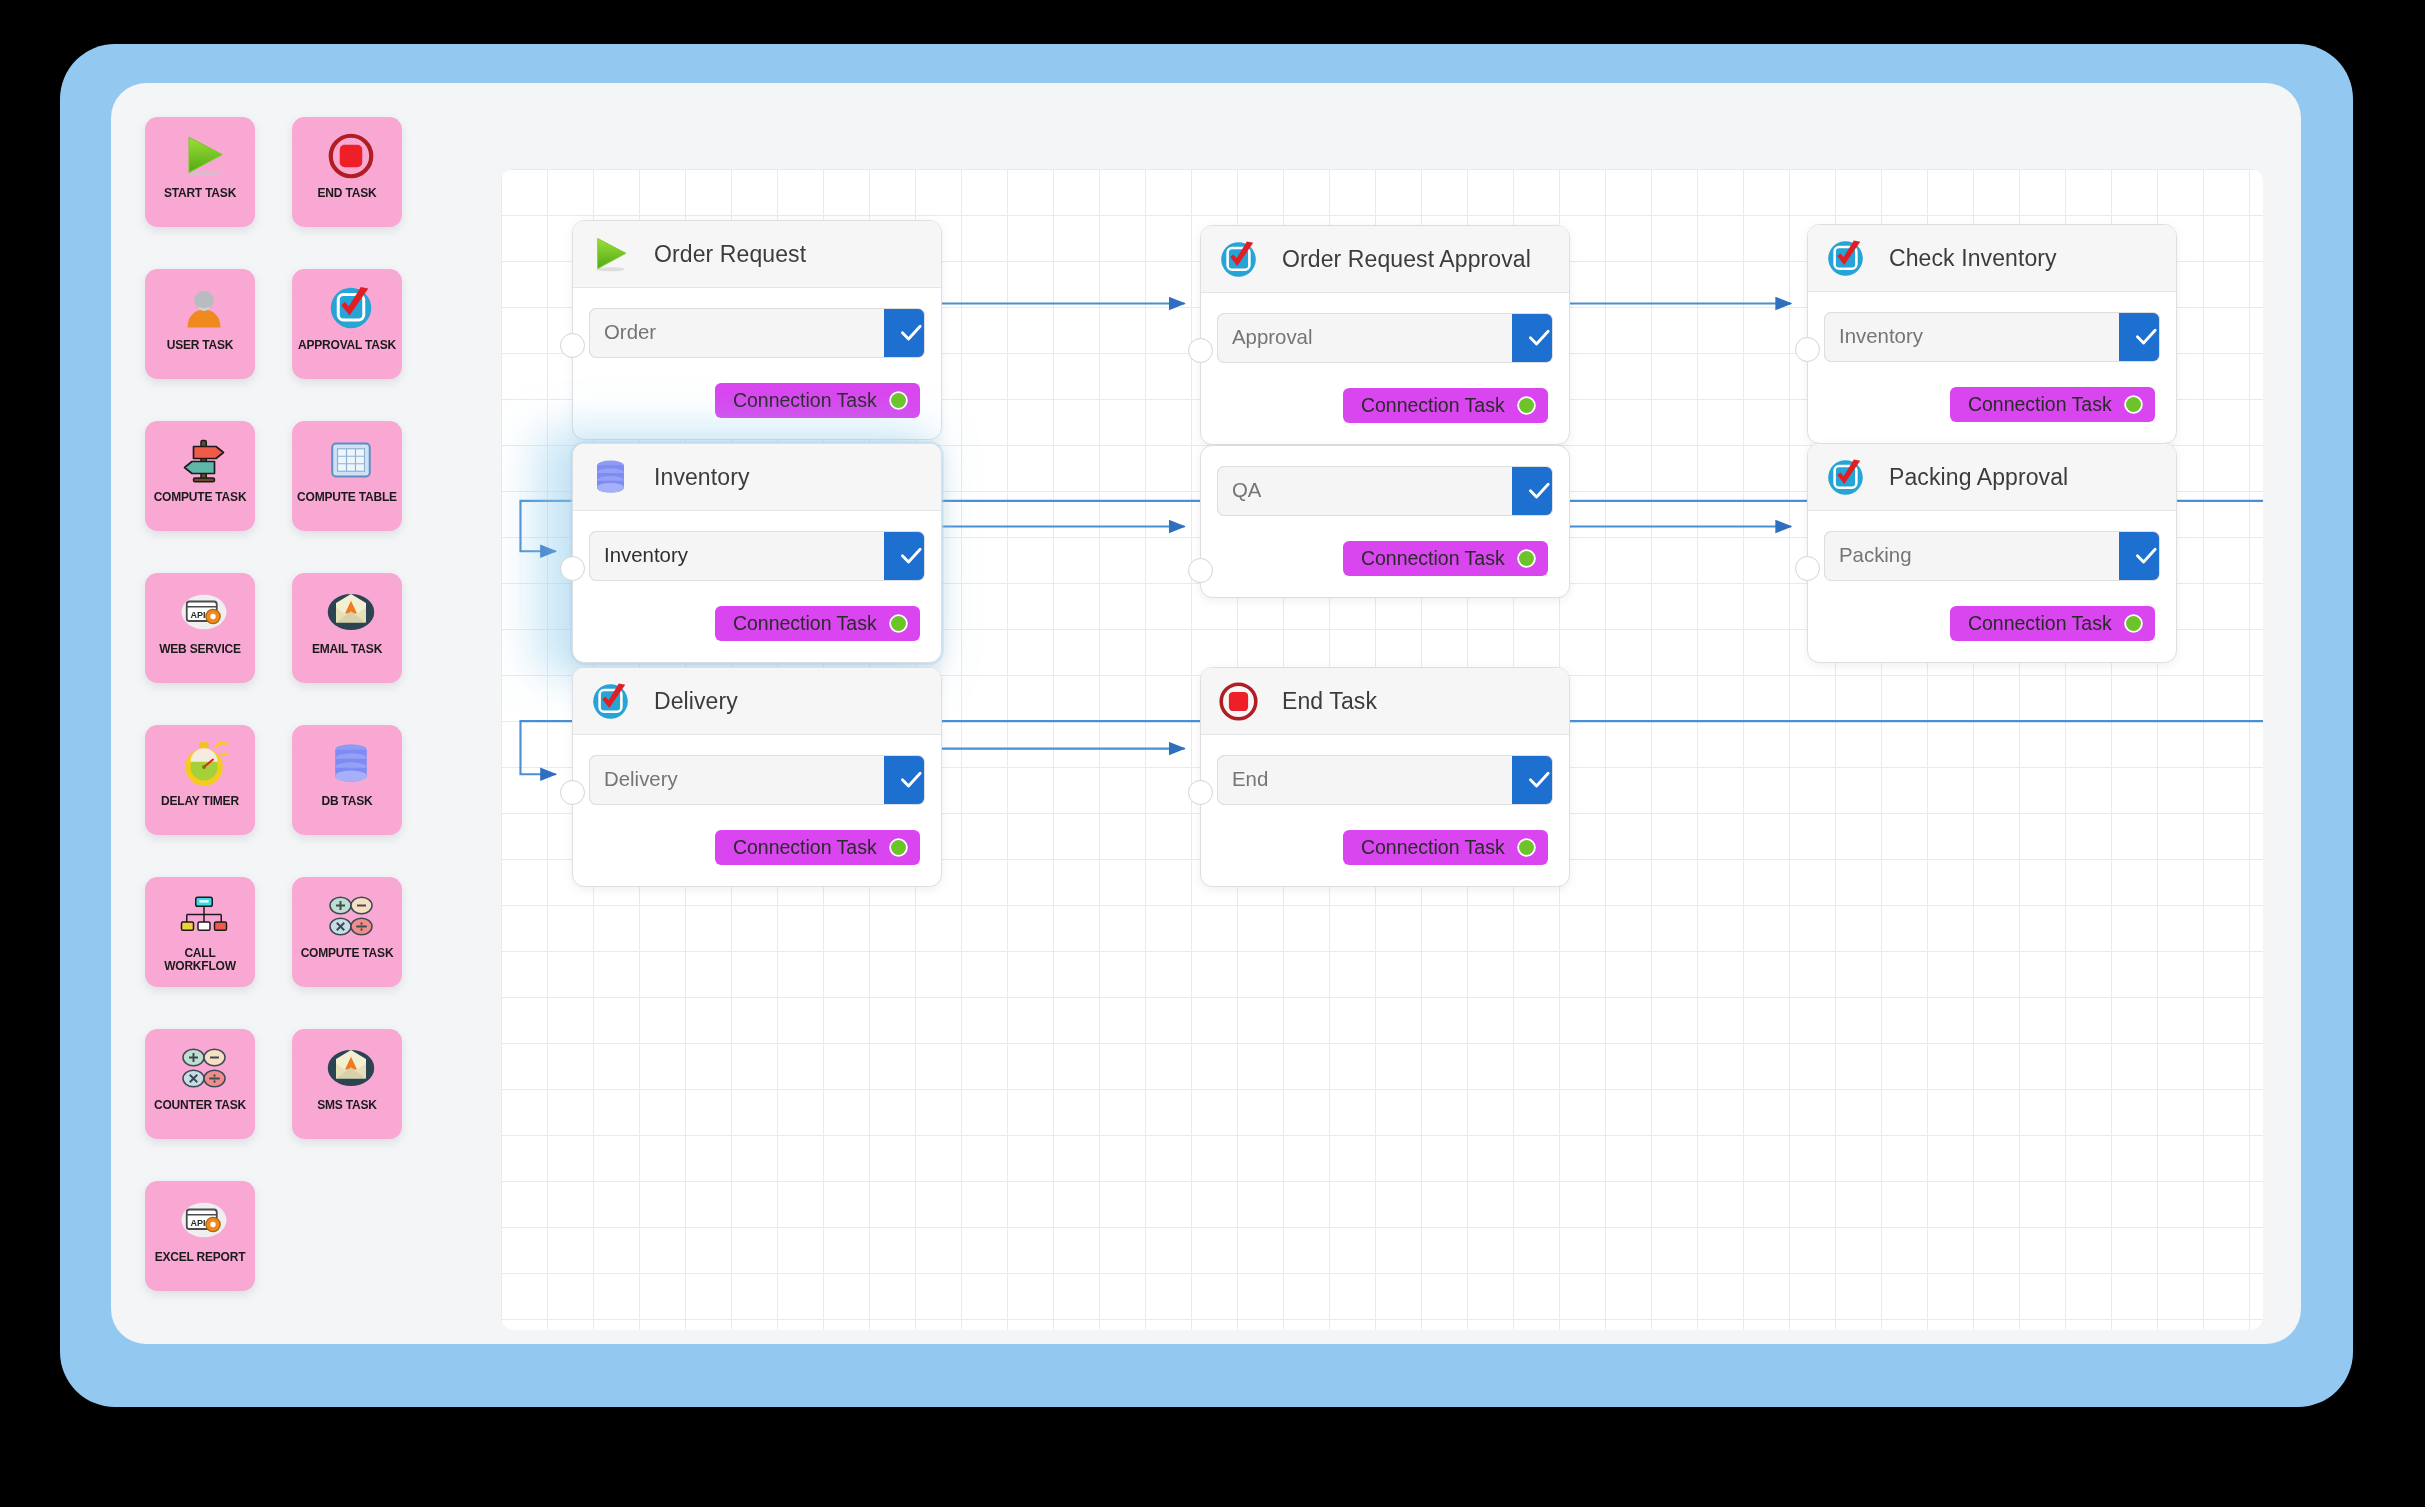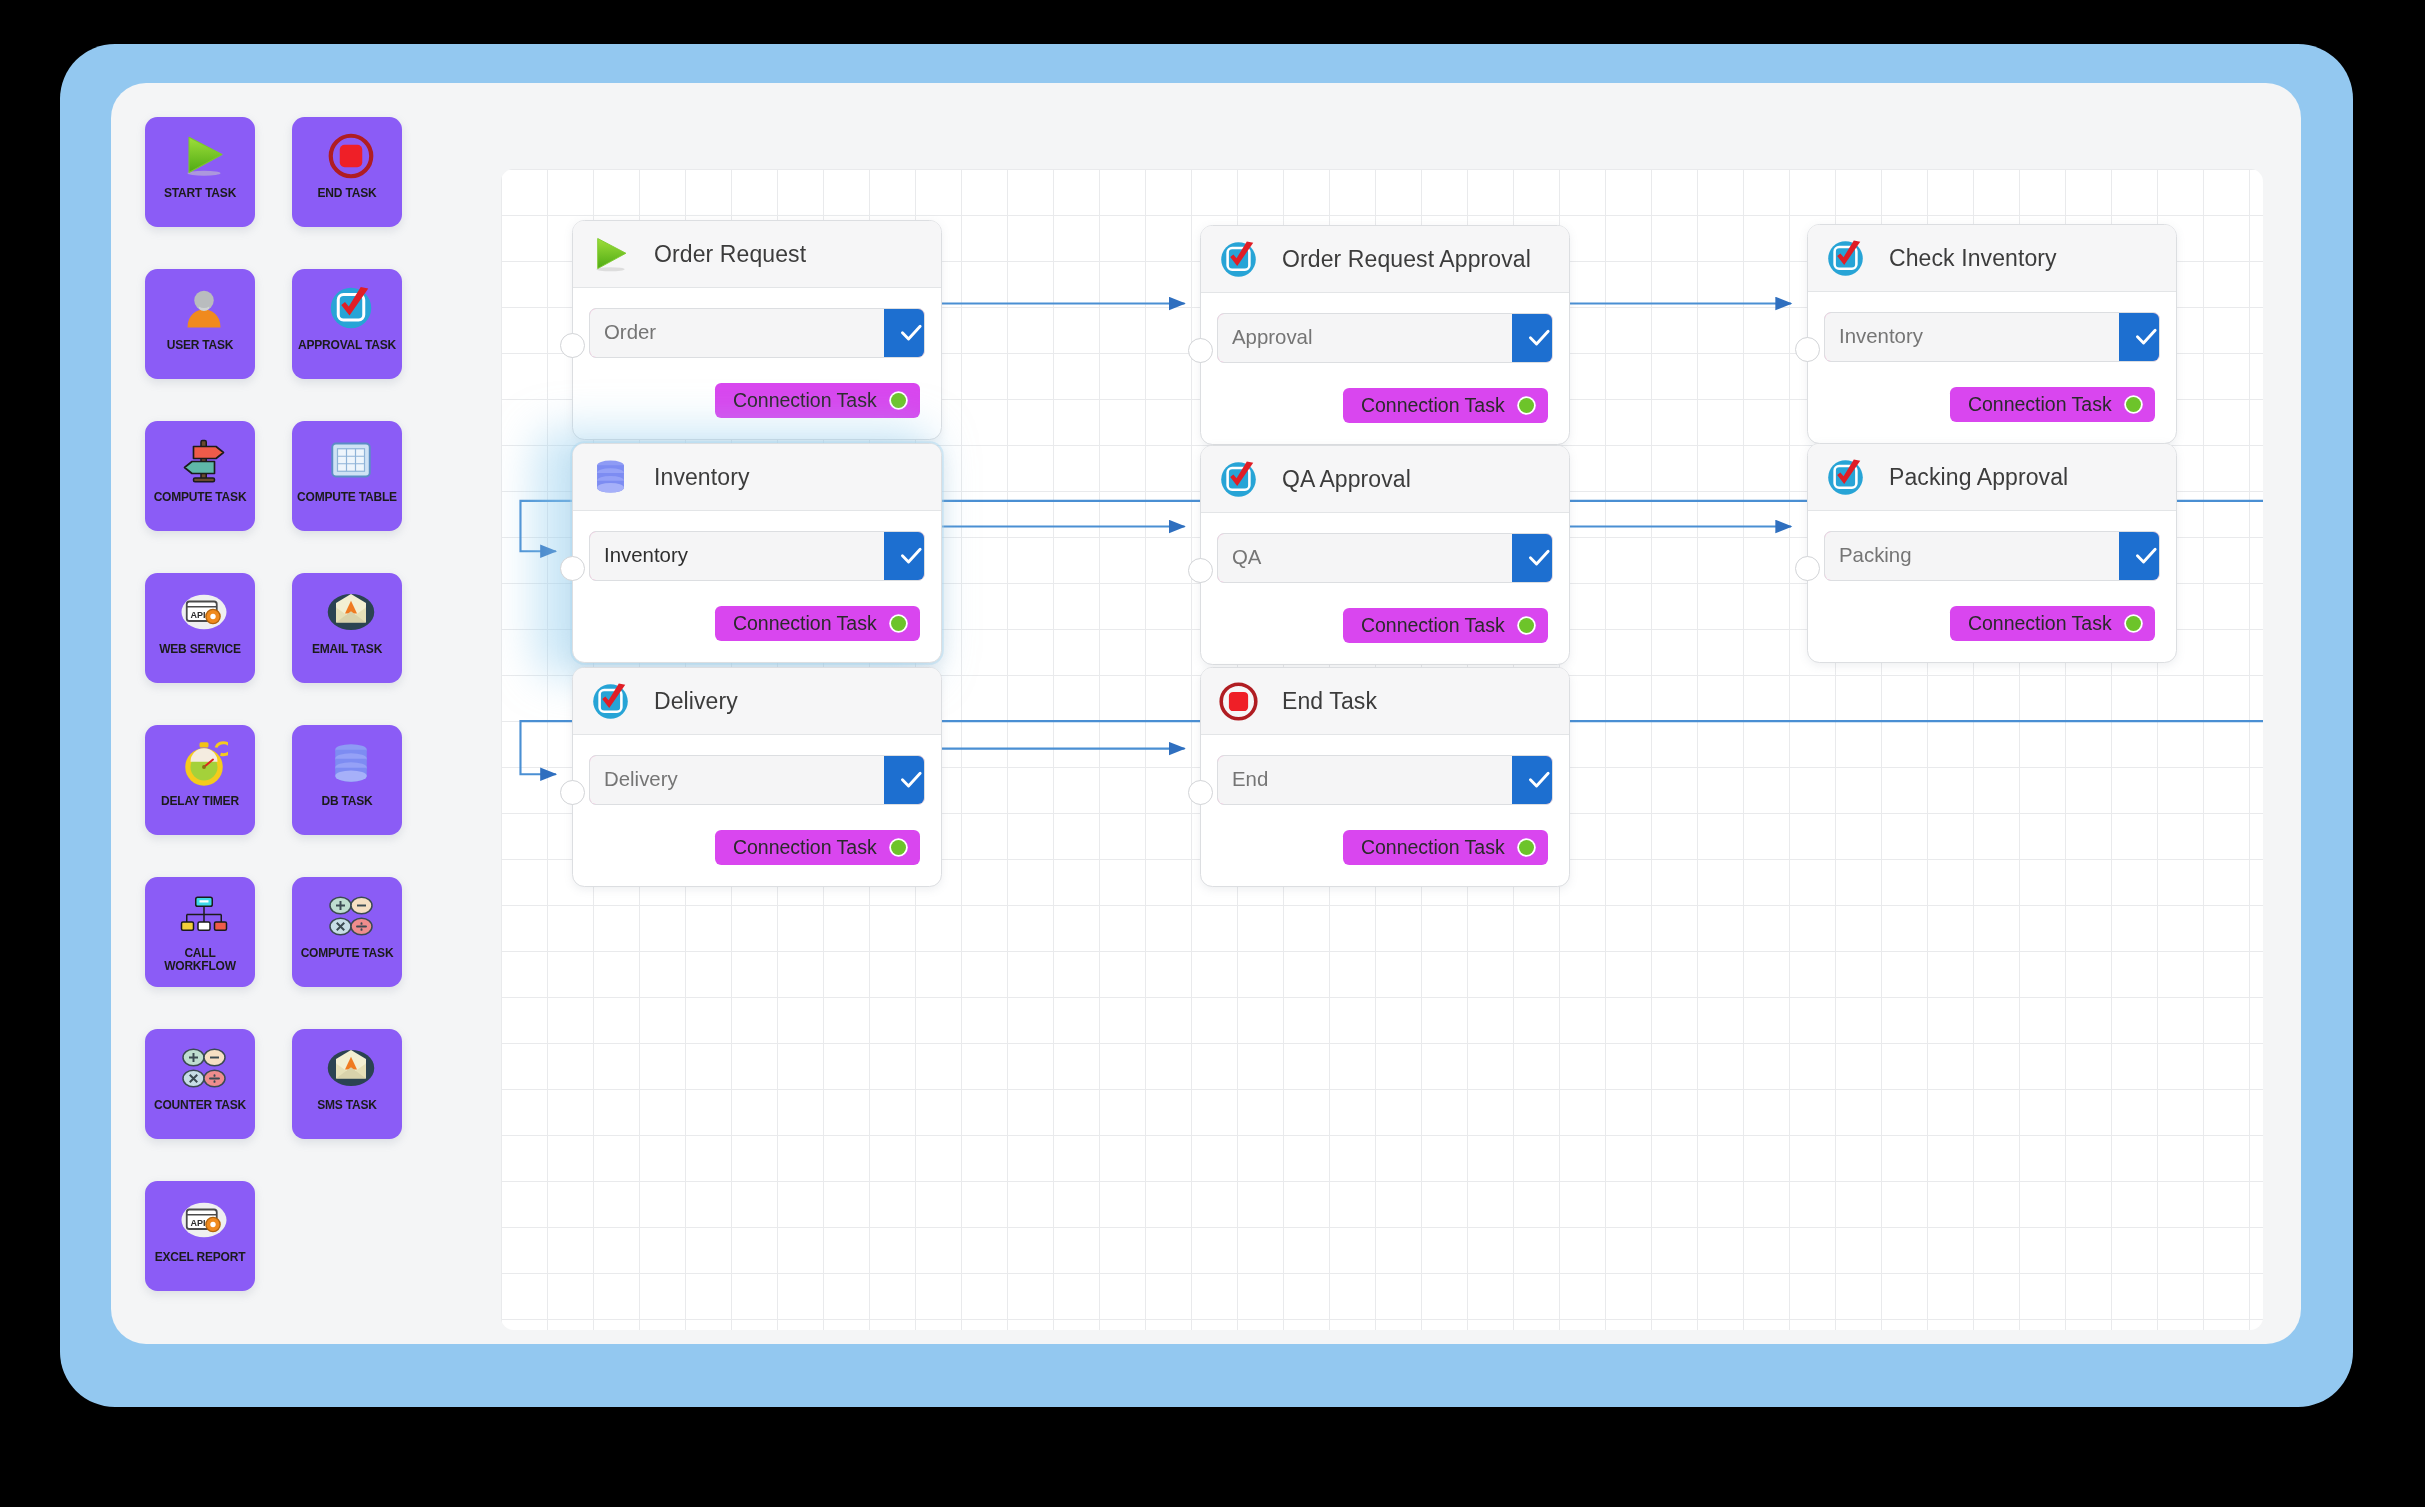--- a/index.html
+++ b/index.html
@@ -30,21 +30,21 @@
 
   
   #palette {
     position: absolute;
     left: 34px; top: 34px;
     width: 319px; height: 1195px;
   }
   .palette-row { display: flex; gap: 37px; margin-bottom: 42px; }
   .palette-card {
     width: 110px; height: 110px;
-    background: #8b5cf6;
+    background: #f9a8d4;
     border-radius: 12.4px;
     box-shadow: 0 3.5px 8.9px rgba(140,150,170,0.22);
     display: flex; flex-direction: column;
     align-items: center; justify-content: flex-start;
     padding-top: 11.5px;
     cursor: pointer;
   }
   .palette-icon {
     width: 55px; height: 55px;
     display: flex; align-items: center; justify-content: flex-end;
@@ -523,86 +523,76 @@
         <div class="connection-row">
           <span class="connection-badge">
             <span>Connection Task</span>
             <span class="conn-dot"></span>
           </span>
         </div>
       </div>
           </div>
           <div class="node" style="left: 699px; top: 276px;">
       <div class="port"></div>
+      <div class="node-body">
+        <div class="field-row">
+          <input class="field-input" type="text" placeholder="QA" style="">
+          <div class="field-confirm">
+            <svg width="26.6" height="26.6" viewBox="0 0 24 24">
+              <path d="M4 12.5 L9.5 18 L20 6.5" fill="none" stroke="#ffffff" stroke-width="2.6" stroke-linecap="round" stroke-linejoin="round"></path>
+            </svg>
+          </div>
+        </div>
+        <div class="connection-row">
+          <span class="connection-badge">
+            <span>Connection Task</span>
+            <span class="conn-dot"></span>
+          </span>
+        </div>
+      </div>
+          </div>
+          <div class="node" style="left: 1306px; top: 274px;">
+      <div class="port"></div>
       <div class="node-header">
         <span class="node-header-icon">
                 <svg width="41" height="41" viewBox="0 0 64 64">
         <circle cx="32" cy="32" r="27" fill="#27a4d6"></circle>
         <rect x="15" y="14" width="34" height="34" rx="7" fill="none" stroke="#ffffff" stroke-width="4"></rect>
         <path d="M19 28 L30 42 L55 6 L45 4 L29 30 L24 24 Z" fill="#e01e26"></path>
       </svg>
               </span>
-        <span class="node-title">QA Approval</span>
-      </div>
-      <div class="node-body">
-        <div class="field-row">
-          <input class="field-input" type="text" placeholder="QA" style="">
-          <div class="field-confirm">
-            <svg width="26.6" height="26.6" viewBox="0 0 24 24">
-              <path d="M4 12.5 L9.5 18 L20 6.5" fill="none" stroke="#ffffff" stroke-width="2.6" stroke-linecap="round" stroke-linejoin="round"></path>
-            </svg>
-          </div>
-        </div>
-        <div class="connection-row">
-          <span class="connection-badge">
-            <span>Connection Task</span>
-            <span class="conn-dot"></span>
-          </span>
-        </div>
-      </div>
-          </div>
-          <div class="node" style="left: 1306px; top: 274px;">
+        <span class="node-title">Packing Approval</span>
+      </div>
+      <div class="node-body">
+        <div class="field-row">
+          <input class="field-input" type="text" placeholder="Packing" style="">
+          <div class="field-confirm">
+            <svg width="26.6" height="26.6" viewBox="0 0 24 24">
+              <path d="M4 12.5 L9.5 18 L20 6.5" fill="none" stroke="#ffffff" stroke-width="2.6" stroke-linecap="round" stroke-linejoin="round"></path>
+            </svg>
+          </div>
+        </div>
+        <div class="connection-row">
+          <span class="connection-badge">
+            <span>Connection Task</span>
+            <span class="conn-dot"></span>
+          </span>
+        </div>
+      </div>
+          </div>
+          <div class="node" style="left: 71px; top: 498px;">
       <div class="port"></div>
       <div class="node-header">
         <span class="node-header-icon">
                 <svg width="41" height="41" viewBox="0 0 64 64">
         <circle cx="32" cy="32" r="27" fill="#27a4d6"></circle>
         <rect x="15" y="14" width="34" height="34" rx="7" fill="none" stroke="#ffffff" stroke-width="4"></rect>
         <path d="M19 28 L30 42 L55 6 L45 4 L29 30 L24 24 Z" fill="#e01e26"></path>
       </svg>
               </span>
-        <span class="node-title">Packing Approval</span>
-      </div>
-      <div class="node-body">
-        <div class="field-row">
-          <input class="field-input" type="text" placeholder="Packing" style="">
-          <div class="field-confirm">
-            <svg width="26.6" height="26.6" viewBox="0 0 24 24">
-              <path d="M4 12.5 L9.5 18 L20 6.5" fill="none" stroke="#ffffff" stroke-width="2.6" stroke-linecap="round" stroke-linejoin="round"></path>
-            </svg>
-          </div>
-        </div>
-        <div class="connection-row">
-          <span class="connection-badge">
-            <span>Connection Task</span>
-            <span class="conn-dot"></span>
-          </span>
-        </div>
-      </div>
-          </div>
-          <div class="node" style="left: 71px; top: 498px;">
-      <div class="port"></div>
-      <div class="node-header">
-        <span class="node-header-icon">
-                <svg width="41" height="41" viewBox="0 0 64 64">
-        <circle cx="32" cy="32" r="27" fill="#27a4d6"></circle>
-        <rect x="15" y="14" width="34" height="34" rx="7" fill="none" stroke="#ffffff" stroke-width="4"></rect>
-        <path d="M19 28 L30 42 L55 6 L45 4 L29 30 L24 24 Z" fill="#e01e26"></path>
-      </svg>
-              </span>
         <span class="node-title">Delivery</span>
       </div>
       <div class="node-body">
         <div class="field-row">
           <input class="field-input" type="text" placeholder="Delivery" style="">
           <div class="field-confirm">
             <svg width="26.6" height="26.6" viewBox="0 0 24 24">
               <path d="M4 12.5 L9.5 18 L20 6.5" fill="none" stroke="#ffffff" stroke-width="2.6" stroke-linecap="round" stroke-linejoin="round"></path>
             </svg>
           </div>

